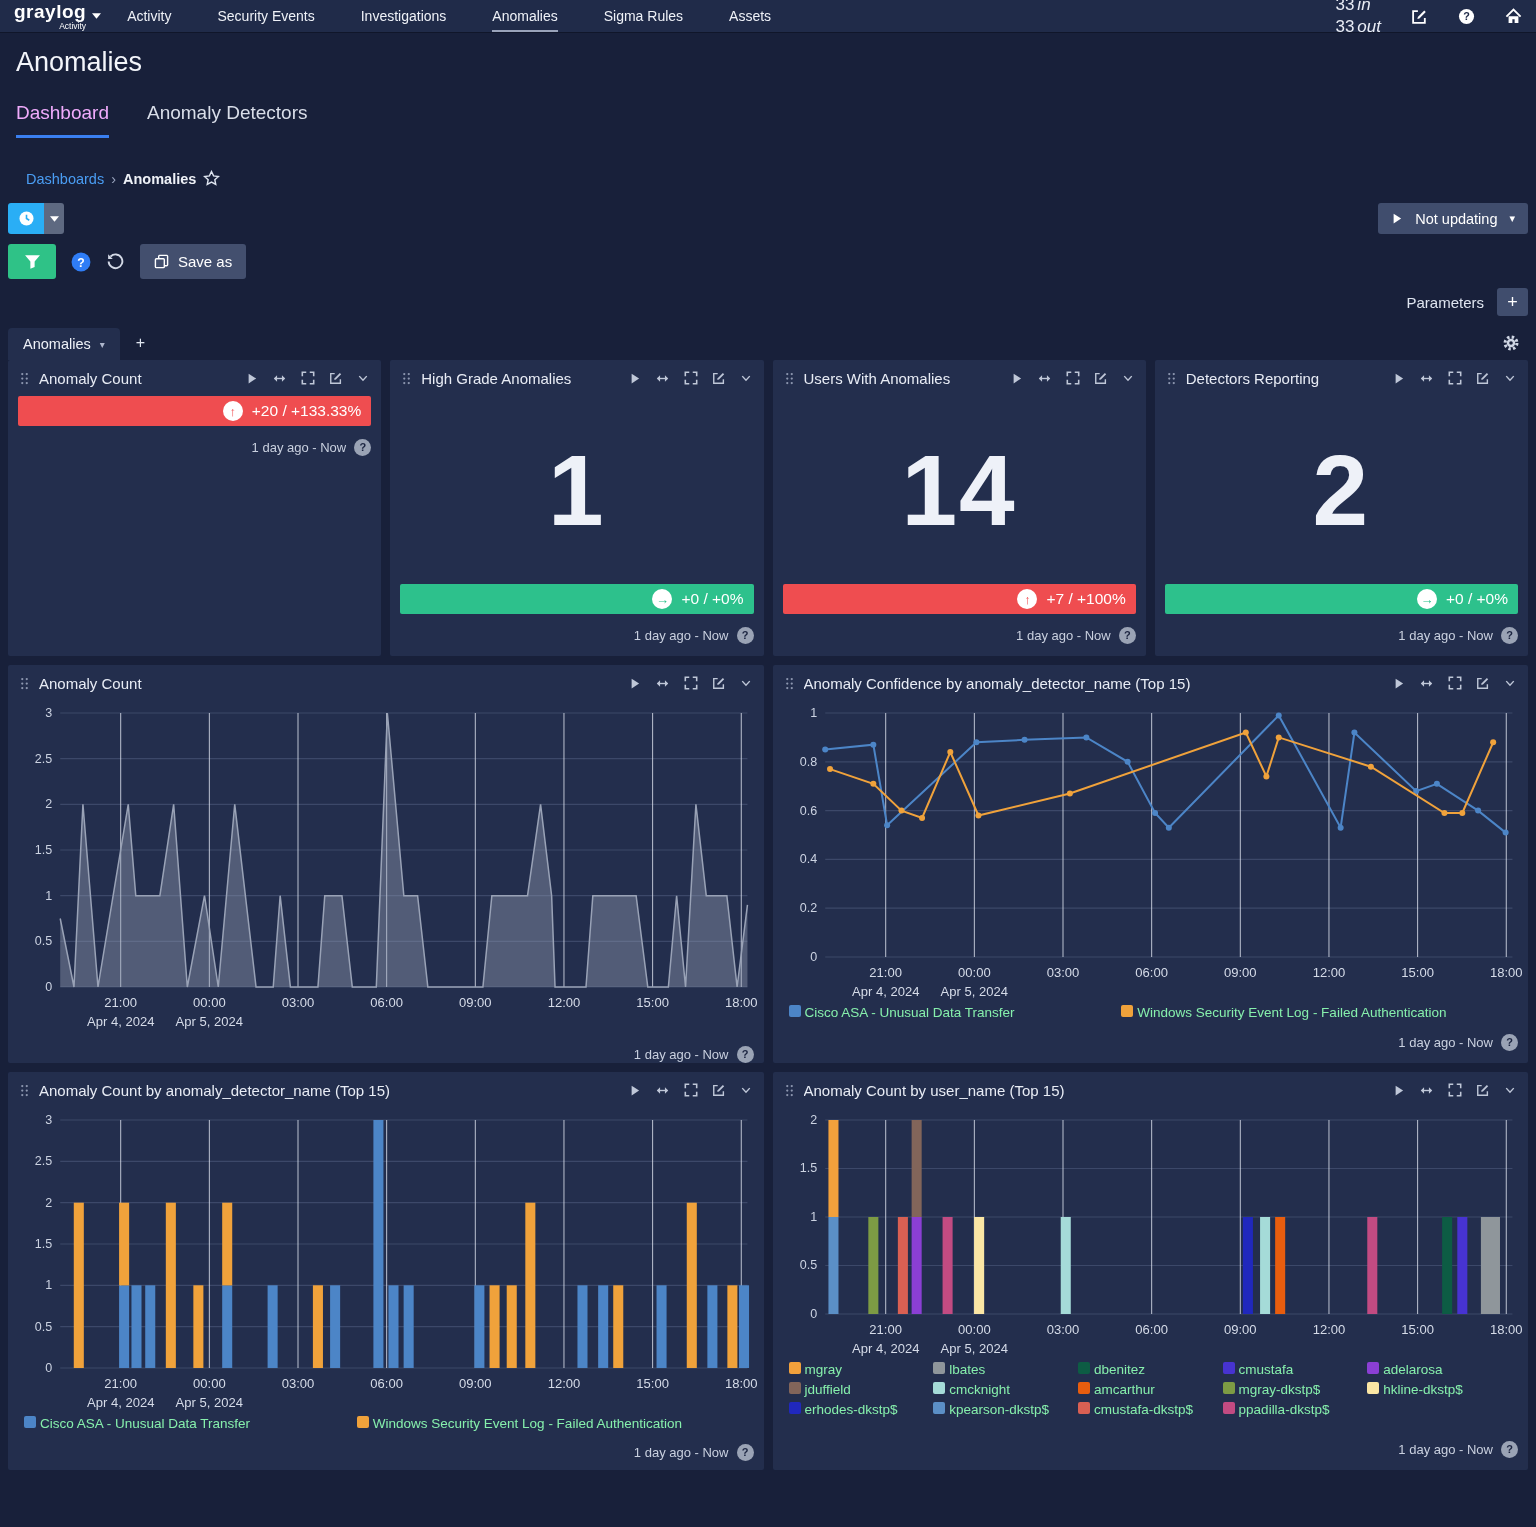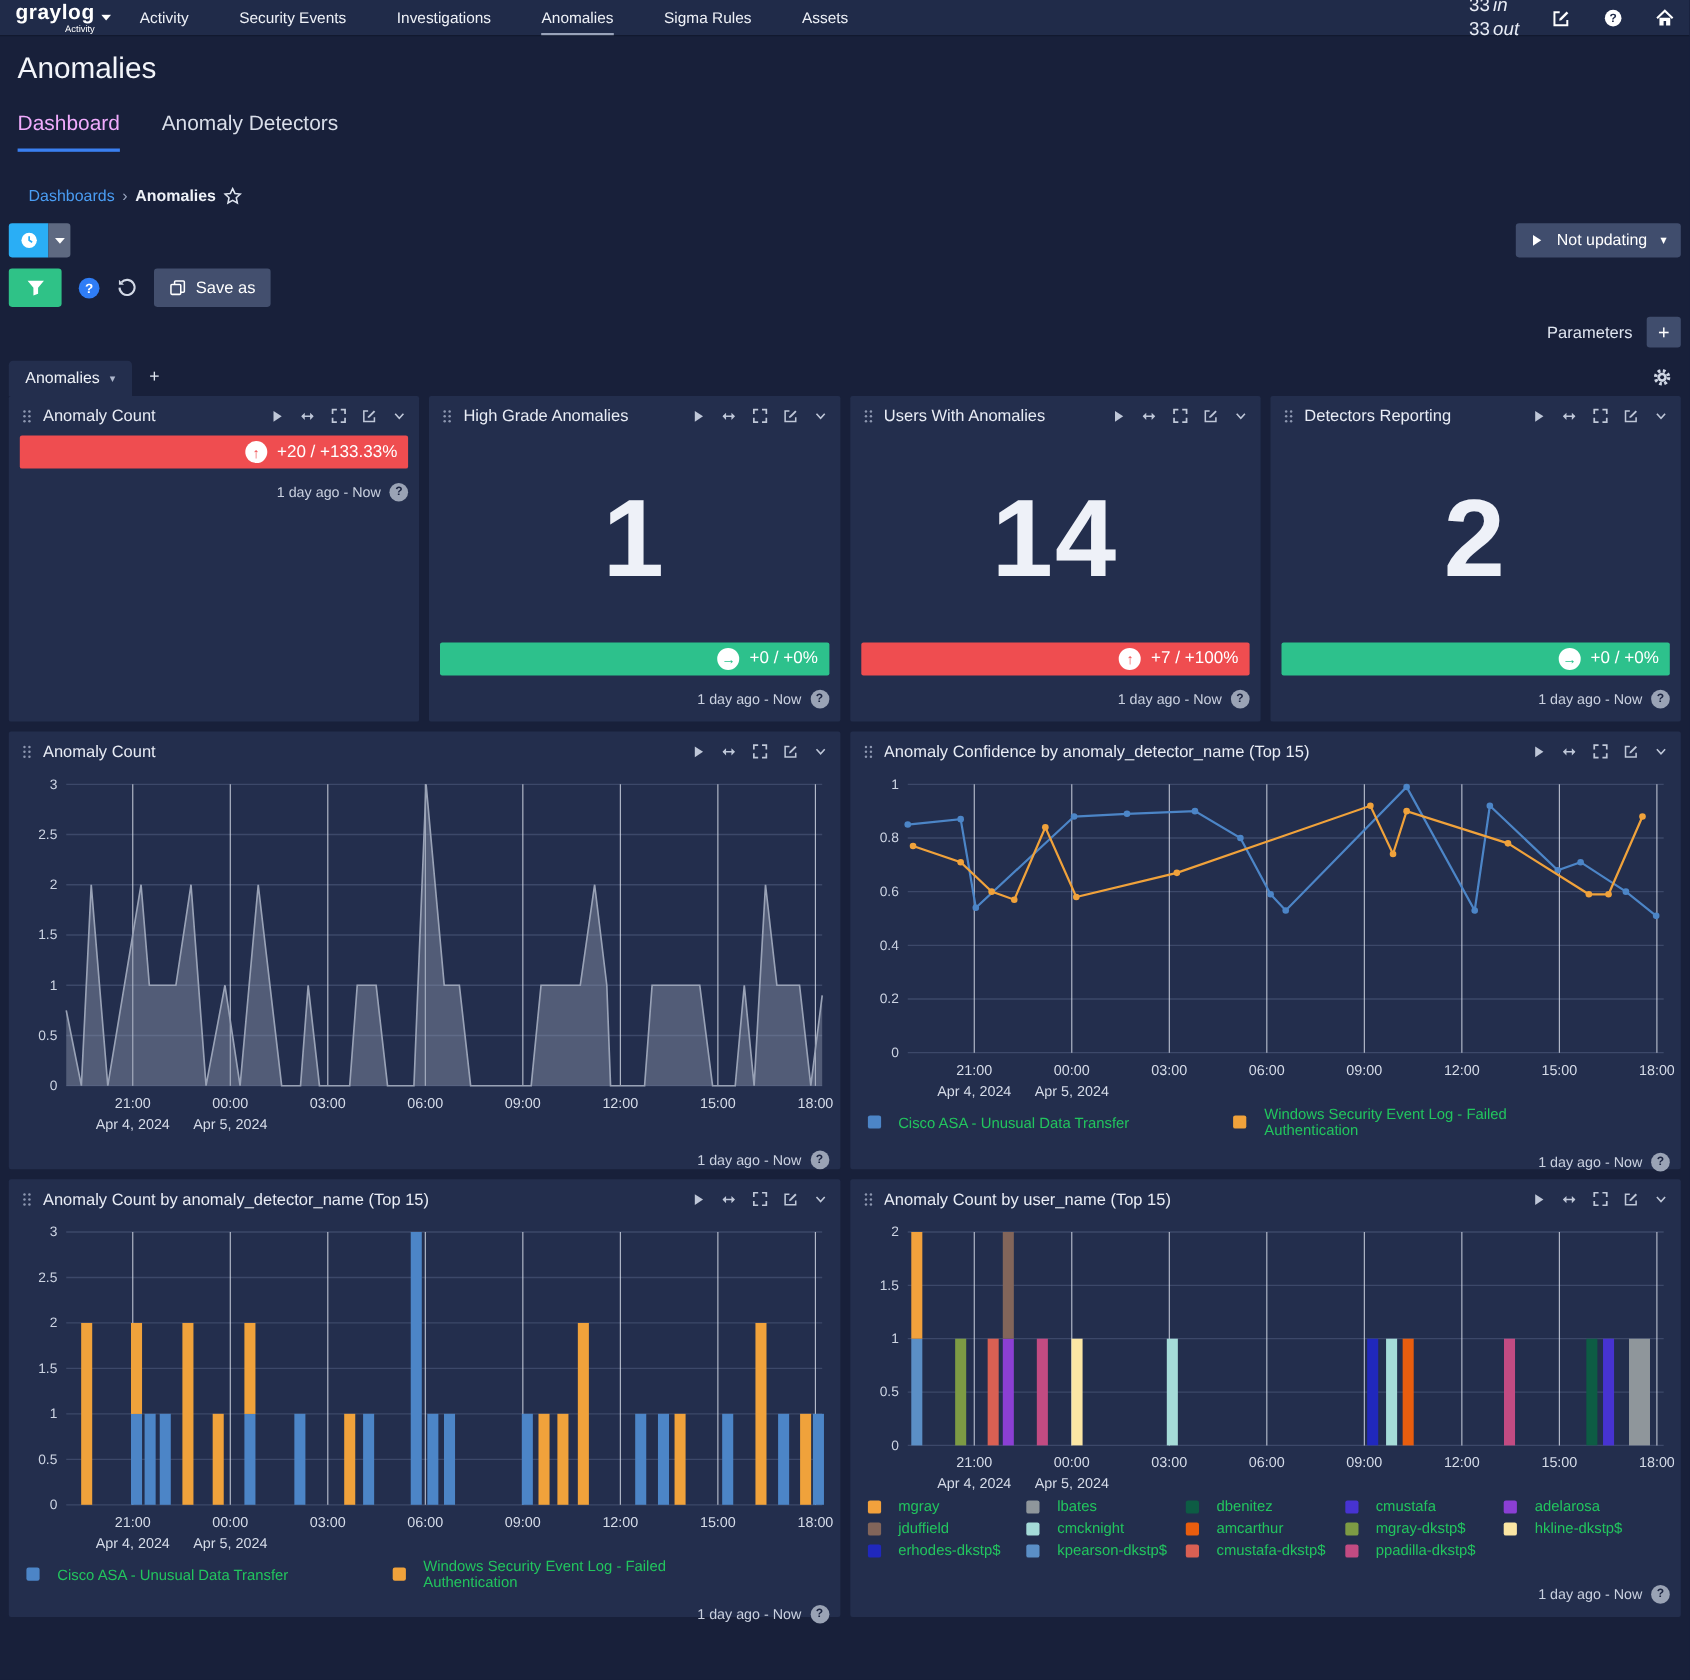--- a/index.html
+++ b/index.html
@@ -67,21 +67,21 @@
   .statnum{flex:1;display:flex;align-items:center;justify-content:center;font-size:100px;font-weight:600;color:#eef1f8;letter-spacing:2px;}
   .trend{margin:0 10px;height:30px;border-radius:2px;display:flex;align-items:center;justify-content:flex-end;gap:9px;padding-right:10px;font-size:15.5px;color:#fff;flex:none;}
   .tcirc{width:20px;height:20px;border-radius:50%;background:#fff;display:flex;align-items:center;justify-content:center;font-size:13px;font-weight:bold;}
   .wfoot{height:42px;display:flex;align-items:center;justify-content:flex-end;gap:8px;padding:0 10px;font-size:13px;color:#c9d0df;flex:none;}
   .qbadge{width:17px;height:17px;border-radius:50%;background:#9aa3b5;color:#1b2440;font-size:11px;font-weight:bold;display:flex;align-items:center;justify-content:center;cursor:pointer;}
   .chartbox{flex:none;padding:0 6px;}
   .legend{padding:2px 16px 0;}
   .legend.two{display:flex;}
   .legend.two .lg-item{width:46%;}
   .legend.grid5{display:grid;grid-template-columns:repeat(5,1fr);row-gap:5px;}
-  .lg-item{display:flex;align-items:center;gap:16px;font-size:13.5px;color:#22c55e;cursor:pointer;}
+  .lg-item{display:flex;gap:4px;font-size:13.5px;color:#86efac;cursor:pointer;}
   .sw{width:12px;height:12px;border-radius:2px;flex:none;display:inline-block;}
 </style>
 </head>
 <body>
 
 <header class="topnav">
   <div class="brand">
     <span class="brand-txt">
       <span class="brand-name">graylog</span>
       <span class="brand-sub">Activity</span>

